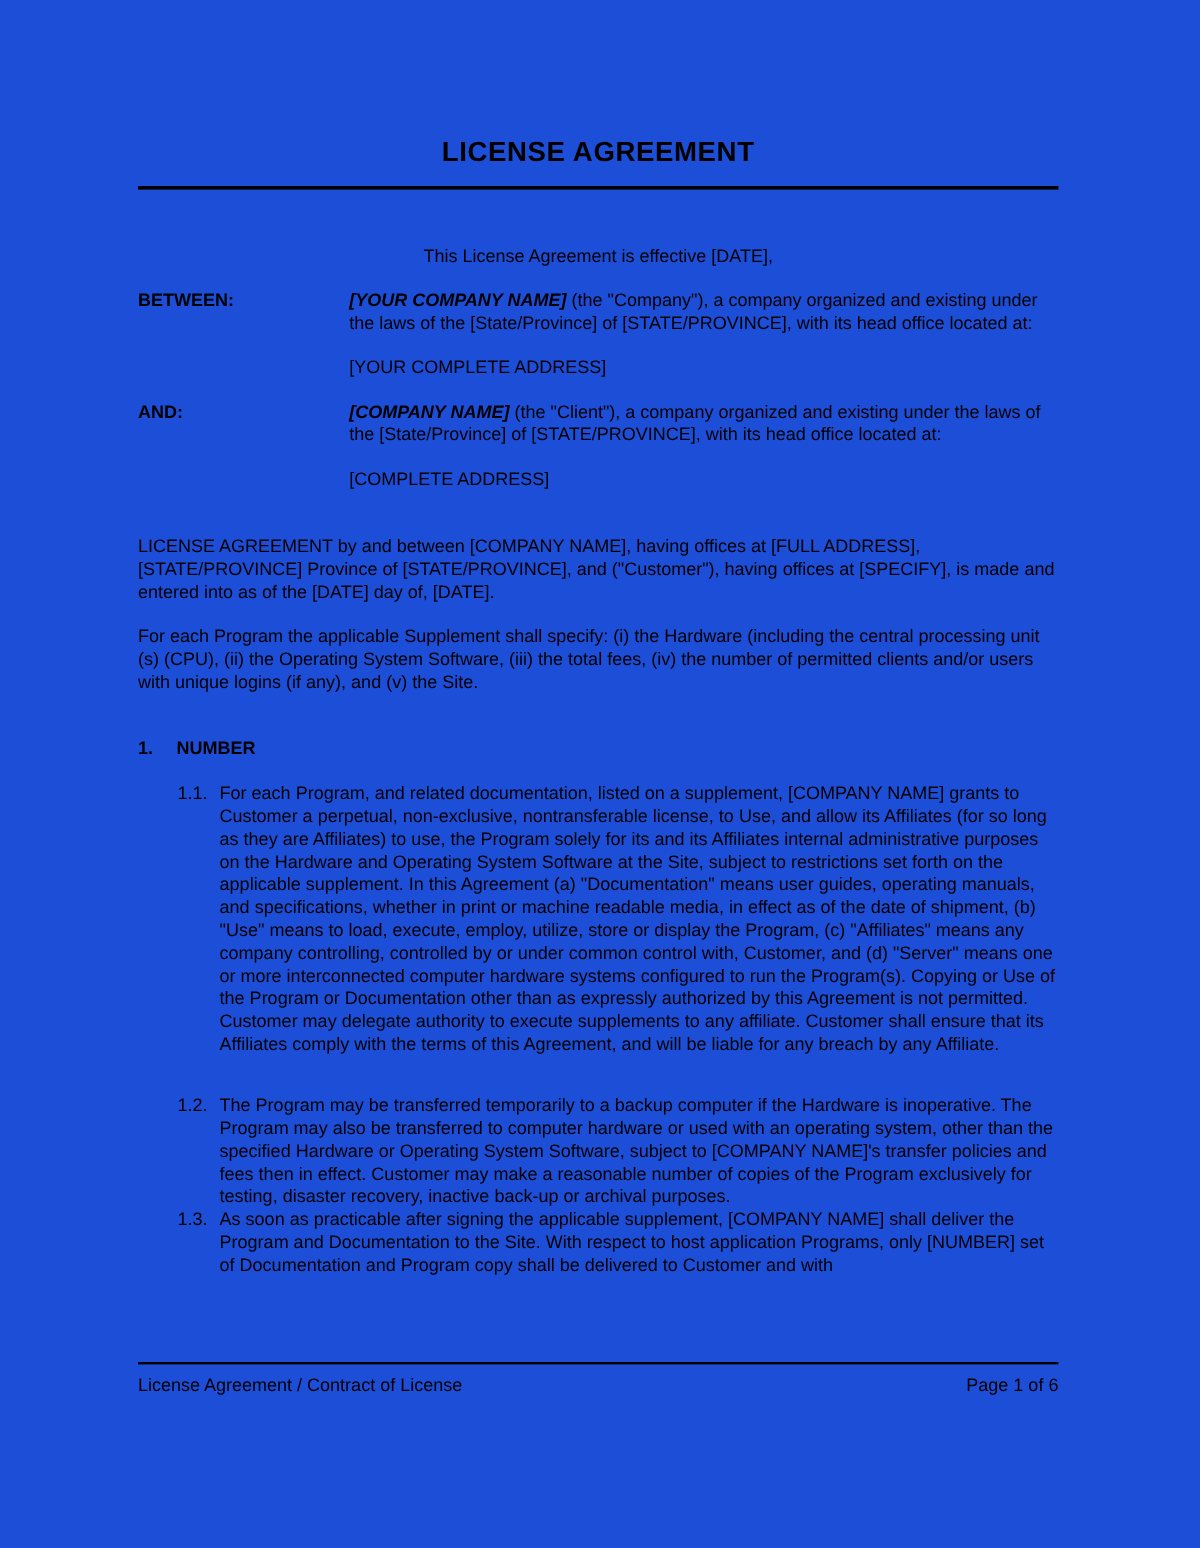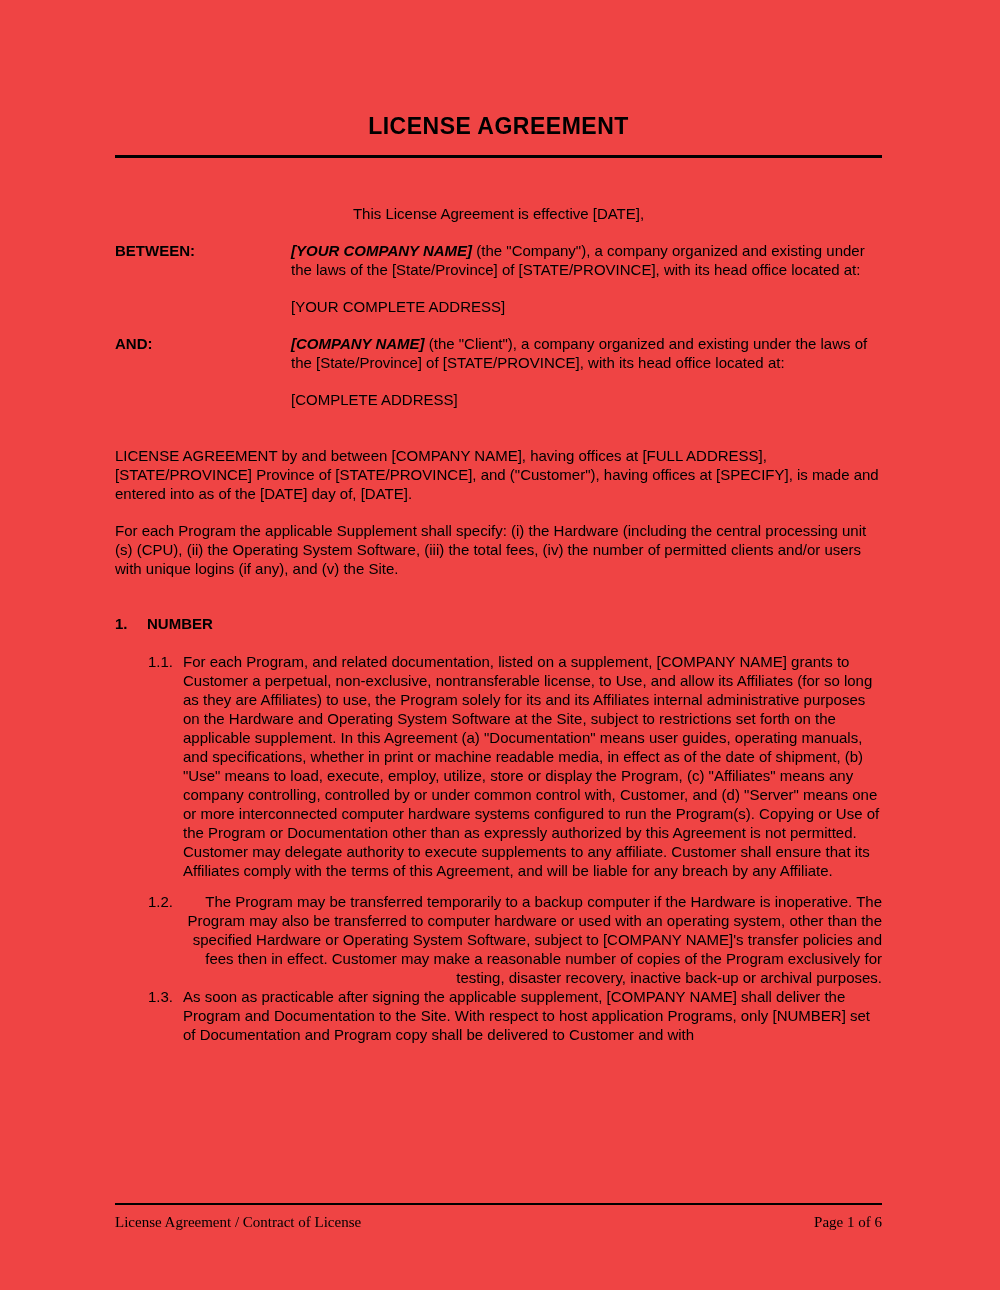--- a/index.html
+++ b/index.html
@@ -4,21 +4,21 @@
 <style>
   html, body {
     margin: 0;
     padding: 0;
     background: #ffffff;
   }
   .page {
     position: relative;
     width: 1000px;
     height: 1290px;
-    background: #ef4444;
+    background: #1d4ed8;
     color: #000000;
     font-family: "Liberation Sans", sans-serif;
     font-size: 15px;
     line-height: 19px;
     overflow: hidden;
     box-sizing: border-box;
   }
   .content {
     padding: 0 118px 0 115px;
   }
@@ -73,28 +73,27 @@
   .clause {
     position: relative;
     padding-left: 68px;
   }
   .clause-number {
     position: absolute;
     left: 33px;
     top: 0;
   }
   .clause-1 { margin-top: 19px; }
-  .clause-2 { margin-top: 12px; text-align: right; }
+  .clause-2 { margin-top: 32px; }
   .clause-3 { }
   .footer {
     position: absolute;
     left: 115px;
     right: 118px;
-    top: 1203px;
-    font-family: Liberation Serif, serif;
+    top: 1135px;
   }
   .footer-rule {
     border: none;
     border-top: 2px solid #000000;
     margin: 0;
   }
   .footer-row {
     margin-top: 8px;
     display: flex;
     justify-content: space-between;

